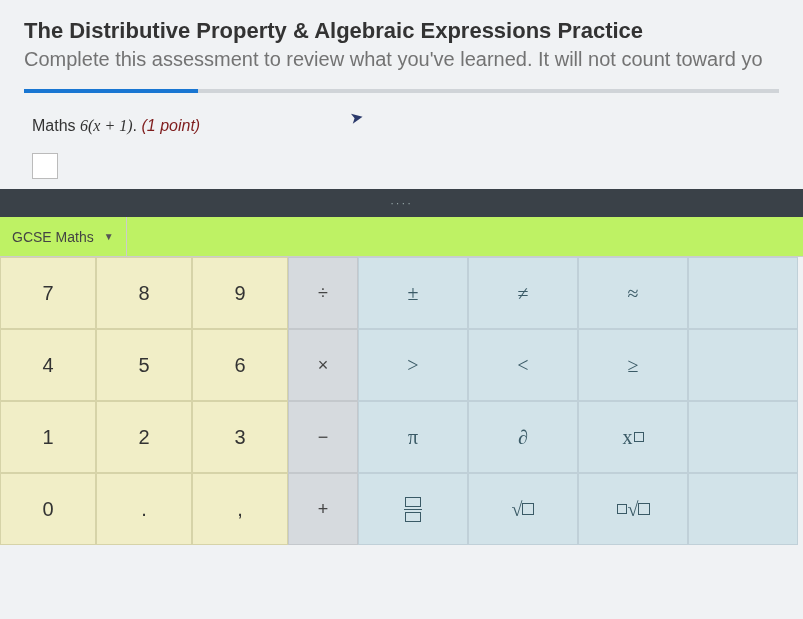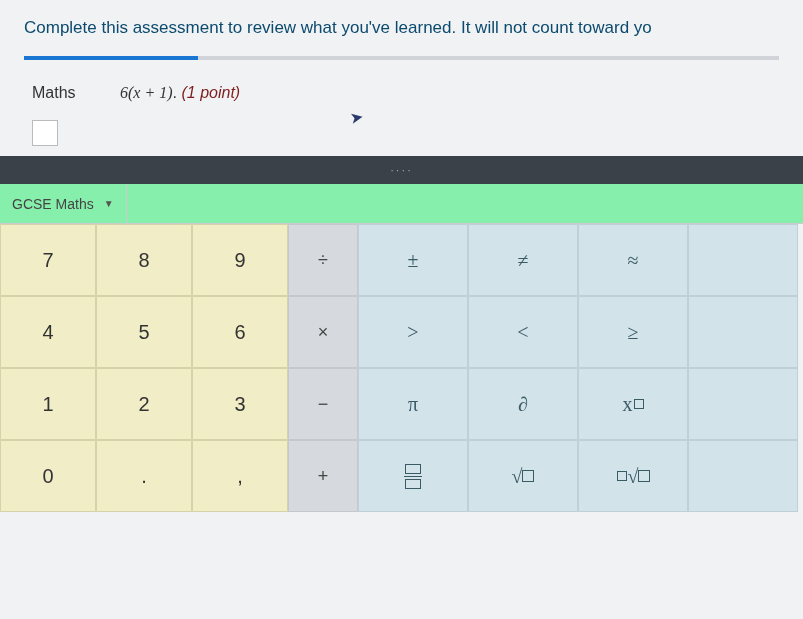--- a/index.html
+++ b/index.html
@@ -14,40 +14,40 @@
     .header {
       padding: 18px 24px 8px 24px;
     }
     .title {
       font-size: 22px;
       font-weight: 600;
       color: #333;
       margin-bottom: 4px;
     }
     .subtitle {
-      font-size: 17px;
-      color: #0c4a6e;
+      font-size: 20px;
+      color: #737373;
     }
     .progress-track {
       height: 4px;
       background: #d0d4d8;
       margin: 10px 24px 0 24px;
       position: relative;
     }
     .progress-fill {
       height: 100%;
       background: #1976d2;
       width: 23%;
     }
     .question {
       padding: 24px 24px 18px 32px;
       font-size: 16px;
       color: #333;
     }
-    .question .ital { font-style: italic; font-family: 'Times New Roman', serif; margin-left: 40px; }
+    .question .ital { font-style: italic; font-family: 'Times New Roman', serif; }
     .points { font-style: italic; color: #7f1d1d; }
     .answer-box {
       width: 26px;
       height: 26px;
       border: 1px solid #bbb;
       background: #fff;
       margin: 0 0 10px 32px;
     }
     .drag-bar {
       height: 28px;
@@ -56,21 +56,21 @@
       align-items: center;
       justify-content: center;
       color: #9aa;
       letter-spacing: 2px;
       font-size: 11px;
     }
     .layout-bar {
       display: flex;
       align-items: center;
       height: 40px;
-      background: #86efac;
+      background: #bef264;
       border-bottom: 1px solid #ccc;
       padding-left: 12px;
     }
     .layout-select {
       display: flex;
       align-items: center;
       gap: 10px;
       font-size: 14px;
       color: #444;
       height: 100%;
@@ -159,20 +159,21 @@
       left: 350px;
       font-size: 16px;
       color: #2b3a6b;
       transform: rotate(-10deg);
     }
   </style>
 </head>
 <body>
 
 <div class="header">
+  <div class="title">The Distributive Property &amp; Algebraic Expressions Practice</div>
   <div class="subtitle">Complete this assessment to review what you've learned. It will not count toward yo</div>
 </div>
 
 <div class="progress-track">
   <div class="progress-fill"></div>
 </div>
 
 <div class="cursor">➤</div>
 
 <div class="question">

